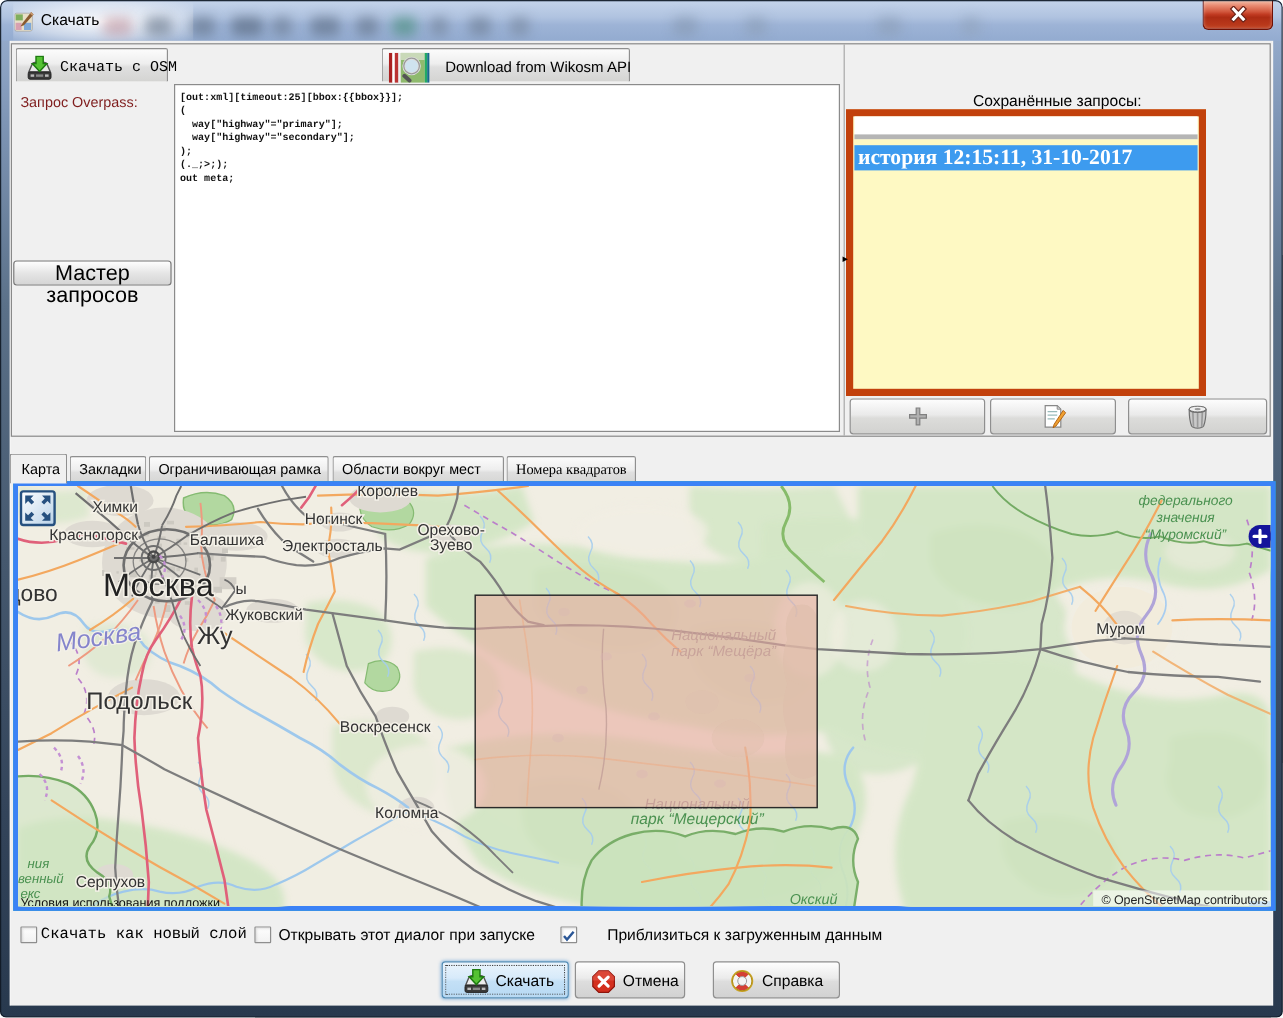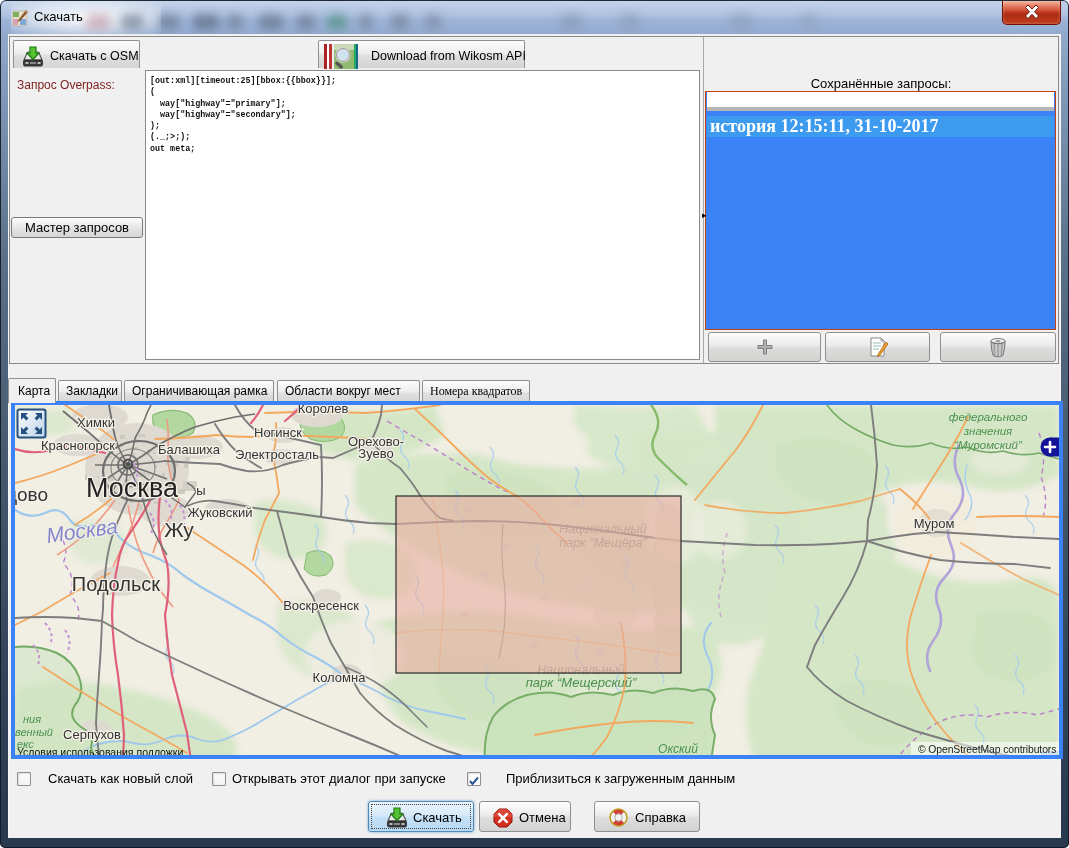--- a/index.html
+++ b/index.html
@@ -21,35 +21,35 @@
 #closebtn svg { position:absolute; left:21px; top:5px; }
 #content { position:absolute; left:8px; top:34px; width:1053px; height:804px; background:#f0f0f0;
   box-shadow: inset 1px 0 0 rgba(255,255,255,0.4), inset -1px 0 0 rgba(255,255,255,0.25); }
 
 #panel1 { position:absolute; left:1px; top:2px; width:1050px; height:328px; background:#f0f0f0; border:1px solid #898989; }
 .tab { position:absolute; font-size:12.5px; color:#000; border:1px solid #8f8f8f; border-bottom:none; border-radius:2px 2px 0 0;
   background:linear-gradient(to bottom,#fcfcfc 0%, #eeeeee 45%, #dfdfdf 55%, #d4d4d2 100%); }
 .tab.active { background:#f0f0f0; }
 .t1 { top:6px; height:28px; }
 .t1.active { top:3px; height:31px; background:#f0f0f0; }
-#tab1 { left:5px; width:127px; }
+#tab1 { left:5px; width:127px;font-family:Liberation Mono, monospace; }
 #tab2 { left:133px; width:174px; }
 #tab3 { left:310px; width:207px; }
 .tablabel { position:absolute; white-space:nowrap; }
 
 #lblquery { position:absolute; left:9px; top:44px; font-size:12px; color:#7f1d1d; }
 #queryarea { position:absolute; left:137px; top:36px; width:555px; height:290px; background:#fff; border:1px solid #8b8b8b;
   font-family:"Liberation Mono",monospace; font-weight:bold; font-size:8.4px; line-height:11.3px; color:#111; padding:5px 0 0 4px; white-space:pre; }
-#wizbtn { position:absolute; left:3px; top:183px; width:132px; height:21px; font-size:13px; text-align:center; line-height:19px;
+#wizbtn { position:absolute; left:3px; top:183px; width:132px; height:21px; font-size:18px; text-align:center; line-height:19px;
   background:linear-gradient(to bottom,#fefefe,#e6e6e6 50%,#d5d5d5); border:1px solid #7a7a7a; border-radius:3px; }
 #splitarrow { position:absolute; left:694px; top:176px; width:7px; height:10px; font-size:9px; color:#000; z-index:3; }
 #splitdiv { position:absolute; left:695px; top:3px; width:1px; height:326px; background:#a8a8a8; }
 
 #savedtitle { position:absolute; left:697px; top:42px; width:352px; text-align:center; font-size:13px; color:#000; }
-#savedlist { position:absolute; left:697px; top:57px; width:351px; height:239px; background:#3b82f6; border:1px solid #c2410c; }
+#savedlist { position:absolute; left:697px; top:57px; width:300px; height:239px; background:#fef9c3; border:6px solid #c2410c; }
 #savedlist .row1 { position:absolute; left:1px; top:0px; right:1px; height:19px; background:#fff; border-bottom:4px solid #b5b5b5; }
 #savedlist .rowsel { position:absolute; left:1px; top:24px; right:1px; height:21px; background:#3d9bef;
   font-family:"Liberation Serif",serif; font-weight:bold; font-size:18px; color:#fff; line-height:21px; padding-left:3px; white-space:nowrap; overflow:hidden; }
 .icobtn { position:absolute; top:298px; height:30px; background:linear-gradient(to bottom,#fdfdfd,#eaeaea 45%,#dcdcda 55%,#d2d2d0); border:1px solid #8f8f8f; border-radius:3px; }
 #addbtn { left:700px; width:113px; }
 #editbtn { left:817px; width:105px; }
 #delbtn { left:932px; width:116px; }
 .icobtn svg { position:absolute; left:50%; top:50%; transform:translate(-50%,-50%); }
 
 #tabs2 { position:absolute; left:0px; top:344px; width:1053px; height:24px; }
@@ -516,21 +516,21 @@
 <path d="M6,29 L6,22 L8.4,24.4 L11.3,21.5 L13.5,23.7 L10.6,26.6 L13,29 Z"></path>
 <path d="M27,29 L20,29 L22.4,26.6 L19.5,23.7 L21.7,21.5 L24.6,24.4 L27,22 Z"></path>
 </g>
           </g>
 <circle cx="1035" cy="42" r="9.5" fill="#14149b"></circle>
 <rect x="1035" y="32.5" width="9" height="19" fill="#14149b"></rect>
 <path d="M1030,42 L1040,42 M1035,37 L1035,47" stroke="#ffffff" stroke-width="2.6" stroke-linecap="round"></path>
 </svg>
       </div>
     <div class="cb" style="left:9px;"></div>
-    <div class="cbrow" style="left:40px;">Скачать как новый слой</div>
+    <div class="cbrow" style="left:26px;font-family:Liberation Mono, monospace;">Скачать как новый слой</div>
     <div class="cb" style="left:204px;"></div>
     <div class="cbrow" style="left:224px;">Открывать этот диалог при запуске</div>
     <div class="cb" style="left:459px;background:#fdfdfd;"><svg width="12" height="12" viewBox="0 0 12 12">
           <path d="M2,6 L4.5,9 L10,2.5" fill="none" stroke="#2b5797" stroke-width="2"></path>
         </svg></div>
     <div class="cbrow" style="left:498px;">Приблизиться к загруженным данным</div>
     <div class="bbtn" id="dlbtn">
         <div class="inner"></div>
       <svg style="position:absolute;left:16px;top:4px;" width="24" height="24" viewBox="0 0 24 24">
         <path d="M3,15 L6,8 Q6.5,7 8,7 L16,7 Q17.5,7 18,8 L21,15 Z" fill="#ececec" stroke="#555" stroke-width="1.2"></path>

